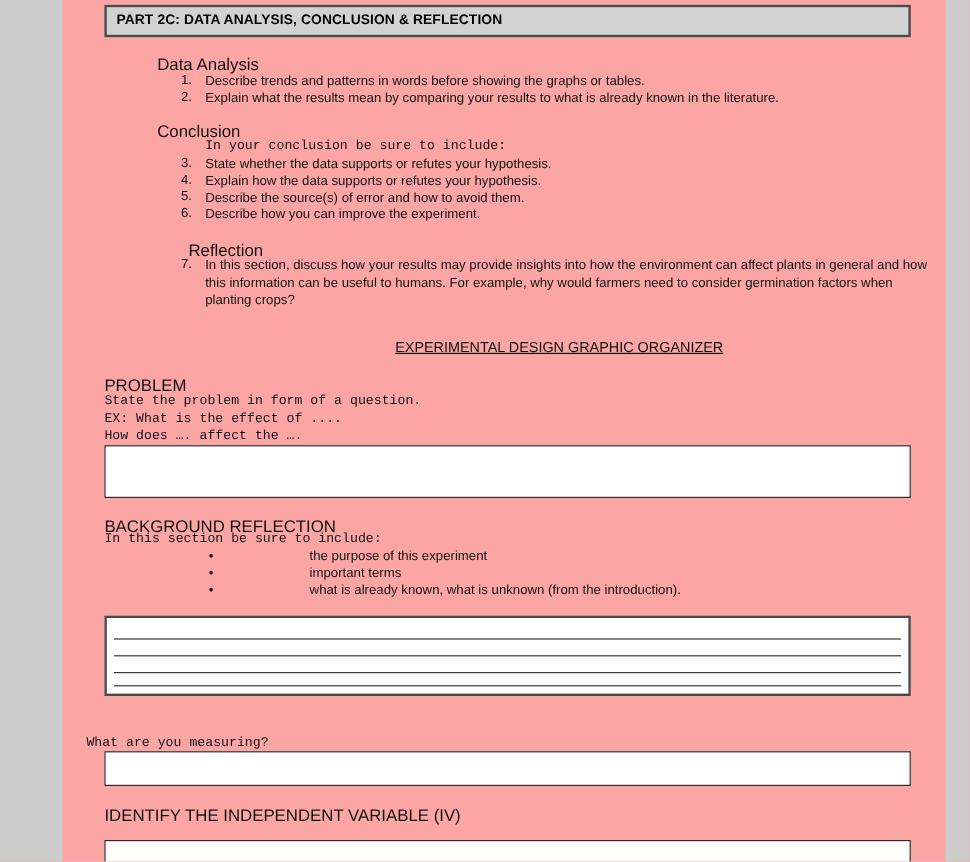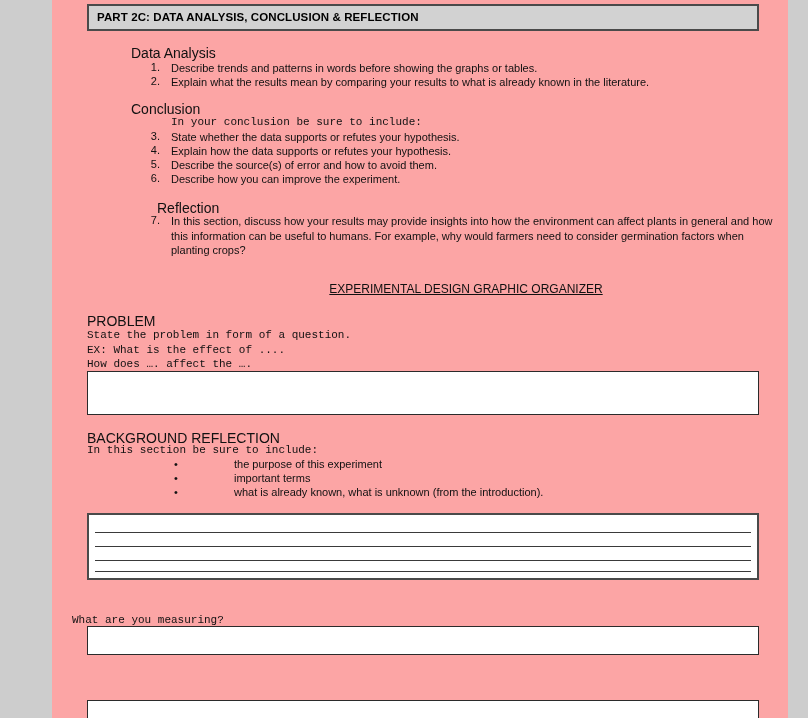--- a/index.html
+++ b/index.html
@@ -88,21 +88,21 @@
   }
   .bul-row .dot {
     position: absolute;
     left: 0;
     top: -1px;
     font-size: 11px;
     line-height: 14px;
   }
   .bul-row .txt {
     display: block;
-    margin-left: 12px;
+    margin-left: 36px;
     white-space: nowrap;
     padding-left: 48px;
   }
 
   
   .organizer-title {
     position: absolute;
     left: 0;
     top: 282px;
     width: 736px;
@@ -212,16 +212,17 @@
   <div class="lined-box" style="left:35px; top:513px; width:672px; height:67px;">
     <div class="rule" style="top:17px;"></div>
     <div class="rule" style="top:31px;"></div>
     <div class="rule" style="top:45px;"></div>
     <div class="rule" style="top:56px;"></div>
   </div>
 
   <div class="sub-line" style="left:20px; top:614px;">What are you measuring?</div>
   <div class="answer-box" style="left:35px; top:626px; width:672px; height:29px;"></div>
 
+  <div class="sec-head" style="left:35px; top:671px;">IDENTIFY THE INDEPENDENT VARIABLE (IV)</div>
   <div class="sub-line" style="left:35px; top:687px;margin-top:48px;">What are you manipulating/testing?</div>
   <div class="answer-box" style="left:35px; top:700px; width:672px; height:29px;"></div>
 
 </div>
 
 </body></html>

